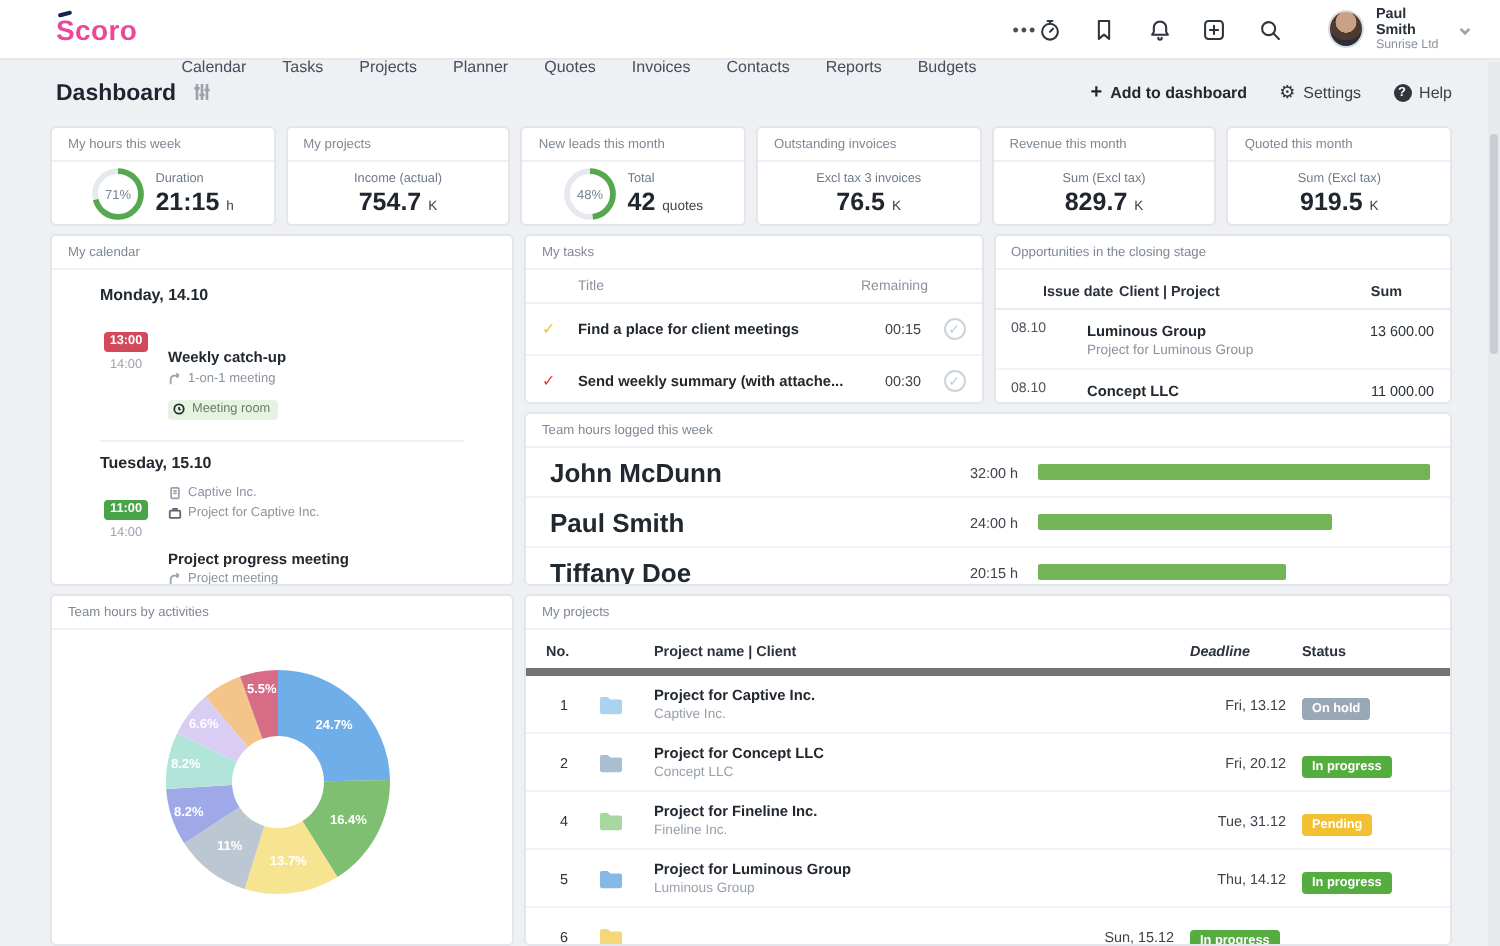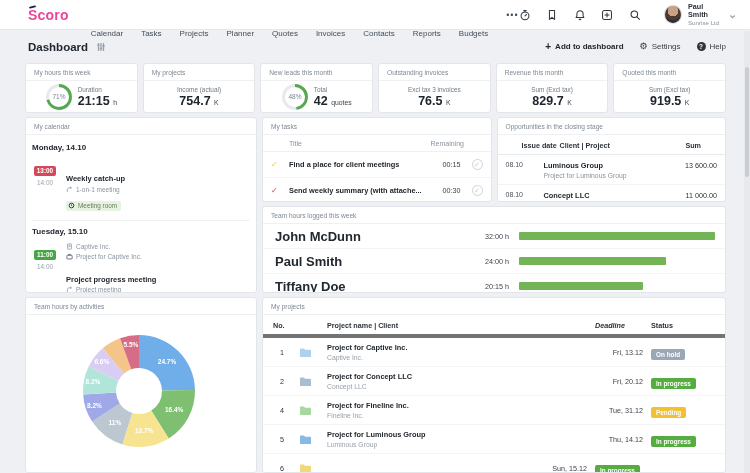--- a/index.html
+++ b/index.html
@@ -57,21 +57,21 @@
 
   
   .grid { display:flex; gap:5px; height:356px; }
   .col-left { width:232px; flex:none; display:flex; flex-direction:column; gap:4px; }
   .col-right { flex:1; display:flex; flex-direction:column; gap:4px; }
   .row-top { display:flex; gap:5px; height:85px; flex:none; }
   .row-top .card { flex:1; }
 
   
   .calendar { height:176px; flex:none; }
-  .cal-body { padding:2px 6px; }
+  .cal-body { padding:2px 24px; }
   .cal-day { font-size:8px; font-weight:700; color:#22282f; padding:6px 0 5px; }
   .cal-event { display:flex; gap:8px; padding:2px 0 7px; border-bottom:1px solid #eef0f2; cursor:pointer; }
   .cal-event.last { border-bottom:none; }
   .cal-times { width:26px; flex:none; text-align:center; }
   .time-badge { display:inline-block; font-size:6.4px; font-weight:700; color:#fff; padding:1.5px 3px; border-radius:2px; }
   .time-end { font-size:6.4px; color:#9aa2ad; margin-top:2px; }
   .cal-info { flex:1; min-width:0; }
   .ev-title { font-size:7.5px; font-weight:700; color:#22282f; margin-bottom:2.5px;margin-top:15px; }
   .ev-meta { font-size:6.5px; color:#8a93a0; display:flex; align-items:center; gap:3px; margin-bottom:2.5px; }
   .ev-meta svg { width:7px; height:7px; stroke:#9aa2ad; fill:none; stroke-width:1; flex:none; }

